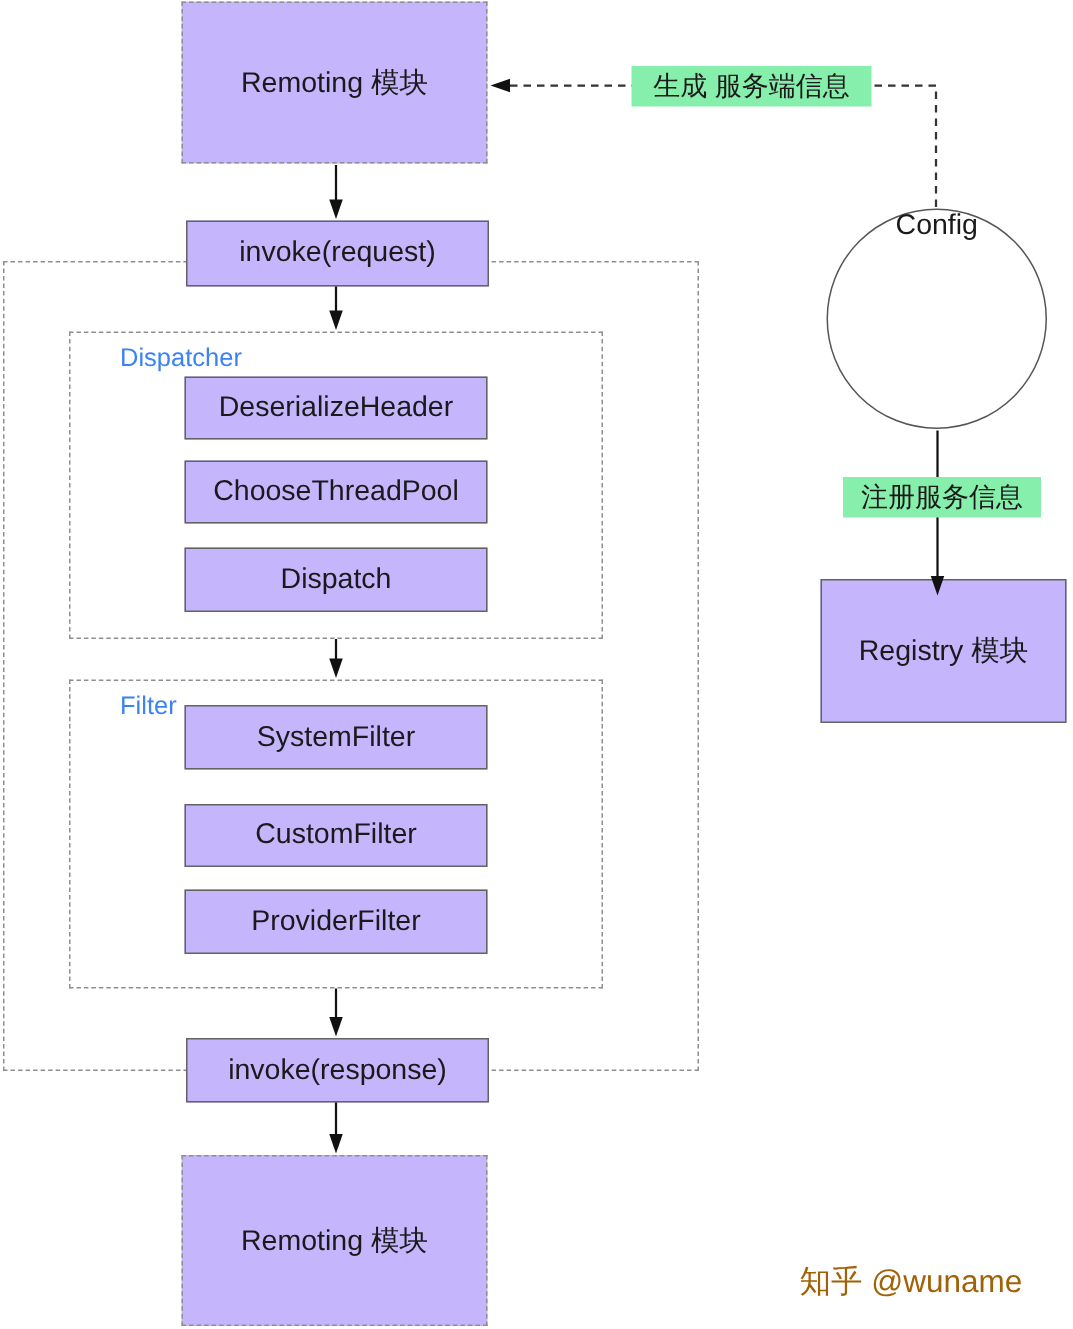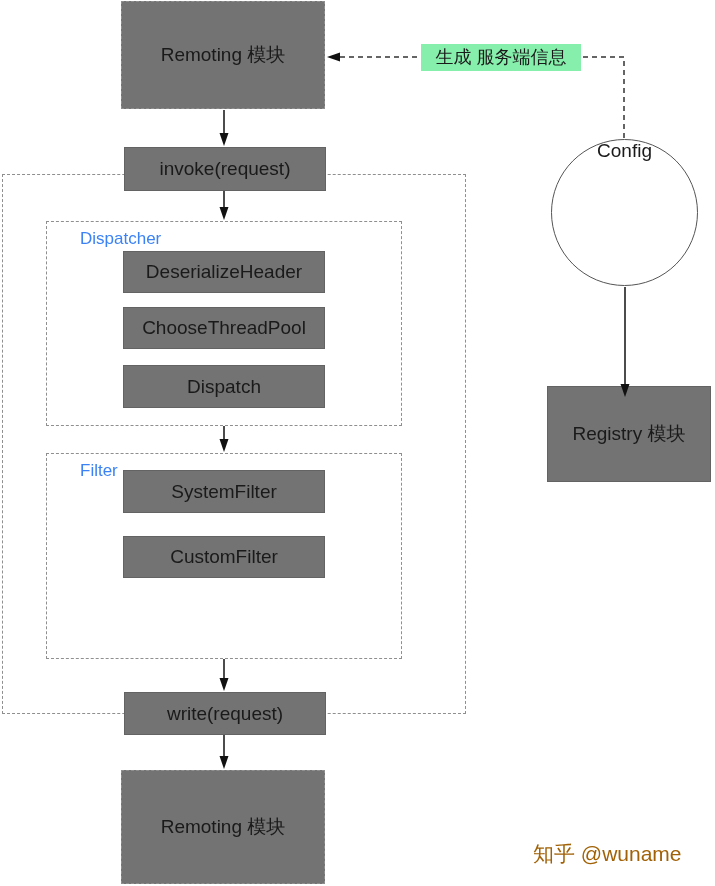--- a/index.html
+++ b/index.html
@@ -23,21 +23,21 @@
     z-index: 3;
     pointer-events: none;
   }
   .box {
     position: absolute;
     display: flex;
     align-items: center;
     justify-content: center;
     font-size: 19px;
     color: #1a1a1a;
-    background: #737373;
+    background: #c4b5fd;
     box-sizing: border-box;
     z-index: 2;
     white-space: nowrap;
   }
   .solid { border: 1px solid #636363; }
   .dashedb { border: 1px dashed #8f8f8f; }
   .outer-container {
     position: absolute;
     left: 2px; top: 174px;
     width: 464px; height: 540px;
@@ -149,34 +149,38 @@
 
   <div class="group" style="left:46px;top:453px;width:356px;height:206px">
     <span class="group-label">Filter</span>
   </div>
   <div class="box solid" style="left:123px;top:470px;width:202px;height:43px">
     <span>SystemFilter</span>
   </div>
   <div class="box solid" style="left:123px;top:536px;width:202px;height:42px">
     <span>CustomFilter</span>
   </div>
+  <div class="box solid" style="left:123px;top:593px;width:202px;height:43px">
+    <span>ProviderFilter</span>
+  </div>
 
   <div class="box solid" style="left:124px;top:692px;width:202px;height:43px">
-    <span>write(request)</span>
+    <span>invoke(response)</span>
   </div>
 
   <div class="box dashedb" style="left:121px;top:770px;width:204px;height:114px">
     <span>Remoting 模块</span>
   </div>
 
   <div class="circle">
     <span>Config</span>
   </div>
 
   <div class="box solid" style="left:547px;top:386px;width:164px;height:96px">
     <span>Registry 模块</span>
   </div>
 
   <div class="edge-label" style="left:421px;top:44px;width:160px;height:27px">生成 服务端信息</div>
+  <div class="edge-label" style="left:562px;top:318px;width:132px;height:27px">注册服务信息</div>
 
   <div class="watermark">知乎 @wuname</div>
 
 </div>
 
 </body></html>

